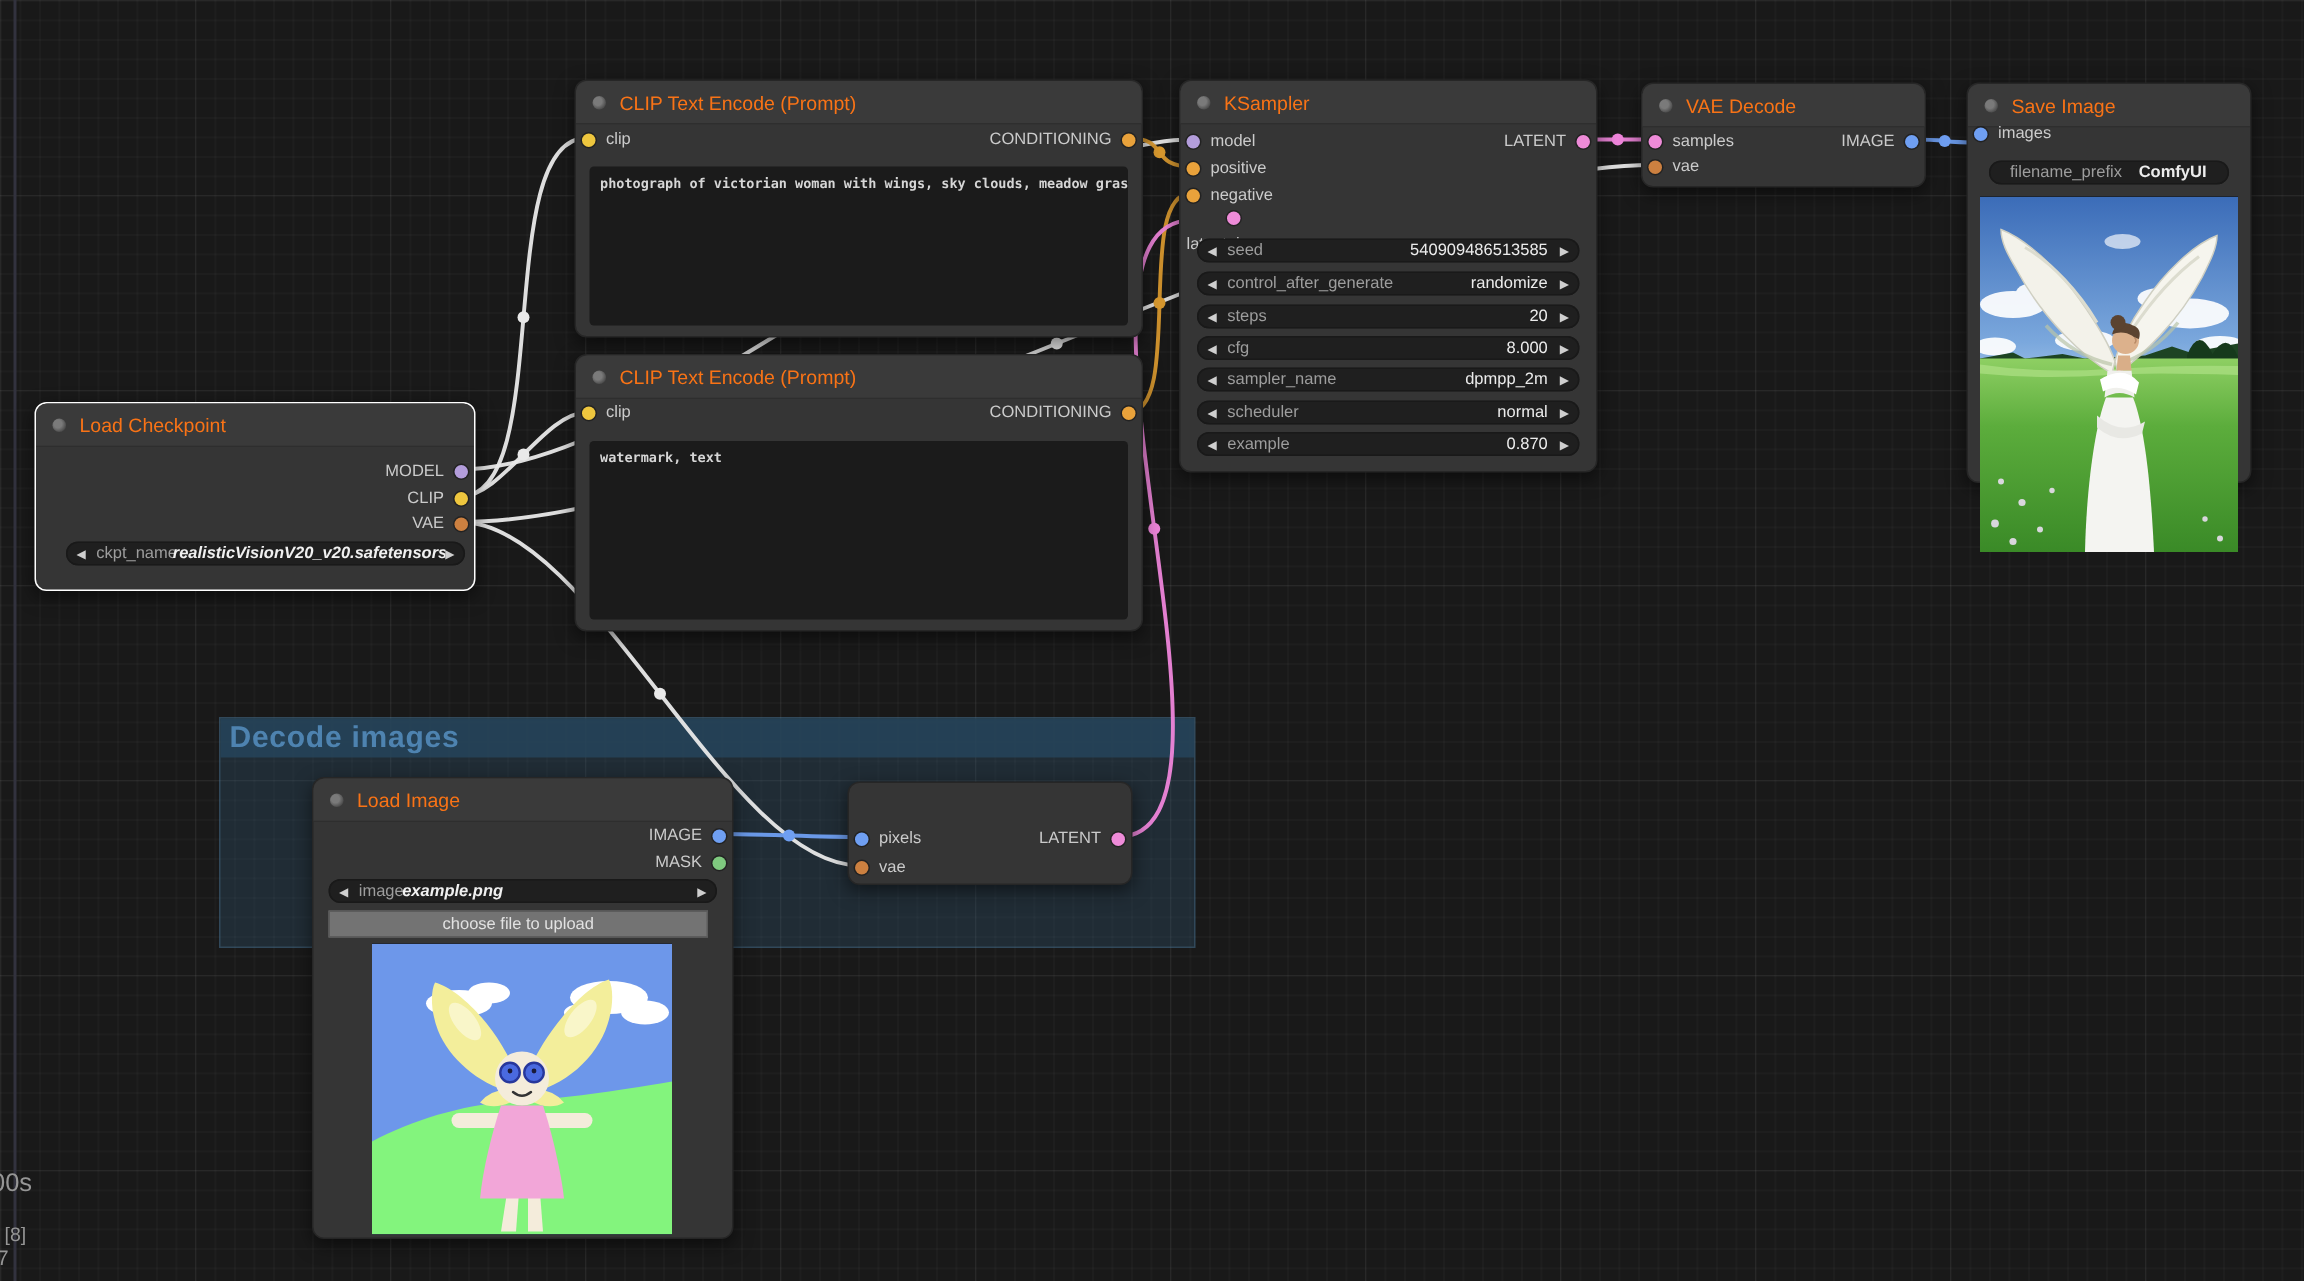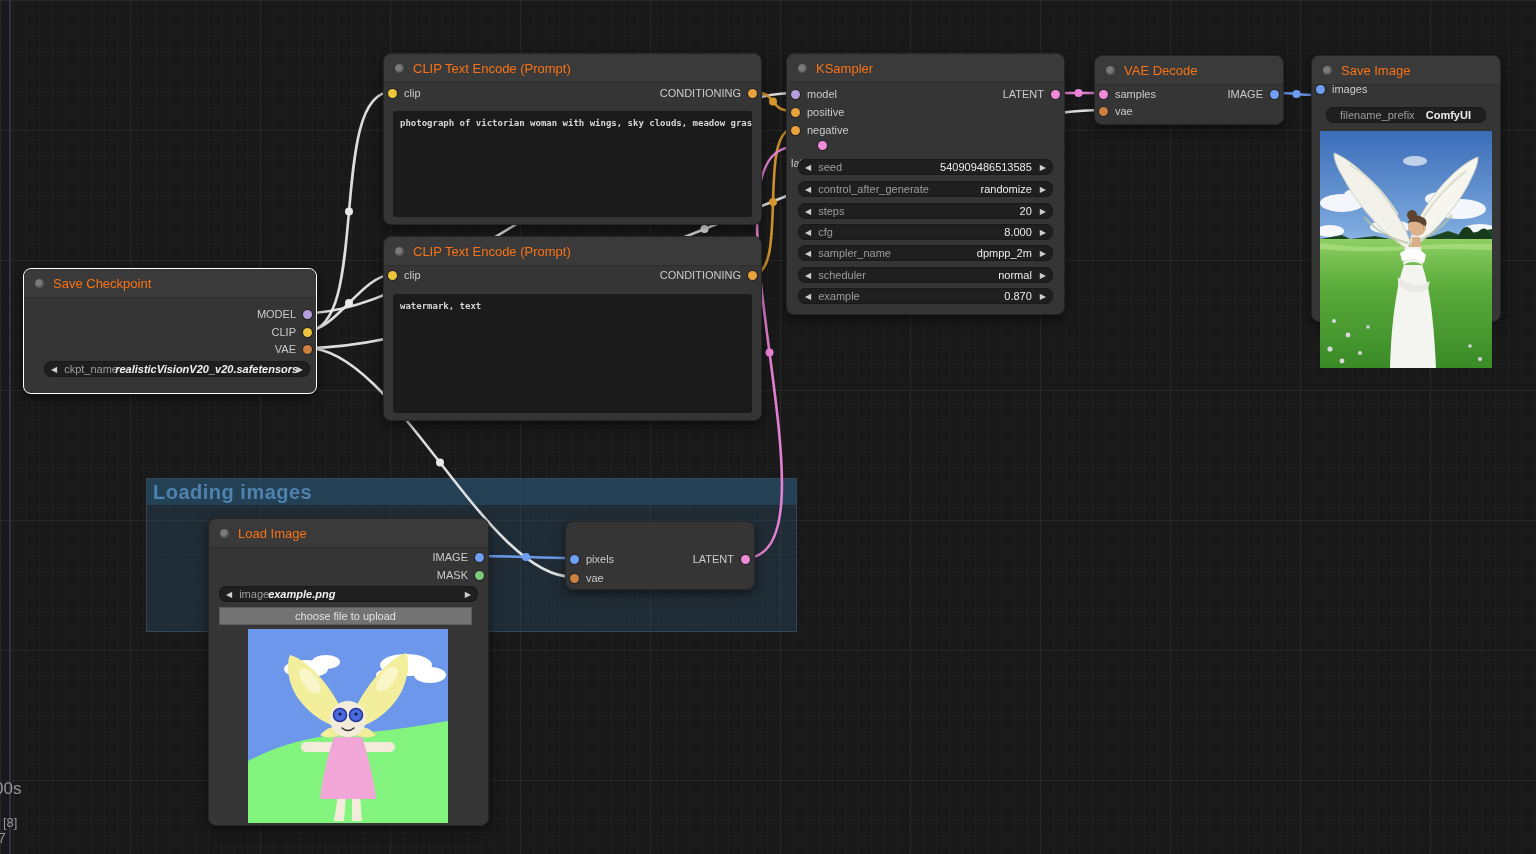--- a/index.html
+++ b/index.html
@@ -46,21 +46,21 @@
   .hud{position:absolute;z-index:4;color:#969696;}
 </style>
 </head>
 <body>
 
 <div id="canvas">
   <div id="vline"></div>
 
   <div class="group" style="left:146px;top:478px;width:649px;height:152px;">
     <div class="group-header">
-      <span class="group-title" style="color: rgb(78, 131, 176);">Loading images</span>
+      <span class="group-title" style="color: rgb(78, 131, 176);">Decode images</span>
     </div>
   </div>
 
   <svg id="wires" width="1536" height="854">
       <path d="M 307 313 C 440.59664105058926 313 660.4033589494107 93 794 93" stroke="#e9e9e9" stroke-width="2.6" fill="none" stroke-linecap="round" opacity="0.95"></path>
       <circle cx="550.5" cy="203" r="4" fill="#e9e9e9"></circle>
       <path d="M 307 331 C 370.33294956024076 331 327.66705043975924 92 391 92" stroke="#e9e9e9" stroke-width="2.6" fill="none" stroke-linecap="round" opacity="0.95"></path>
       <circle cx="349" cy="211.5" r="4" fill="#e9e9e9"></circle>
       <path d="M 307 331 C 335 331 363 275 391 275" stroke="#e9e9e9" stroke-width="2.6" fill="none" stroke-linecap="round" opacity="0.95"></path>
       <circle cx="349" cy="303" r="4" fill="#e9e9e9"></circle>
@@ -78,21 +78,21 @@
       <circle cx="1078.5" cy="93" r="4" fill="#ee85da"></circle>
       <path d="M 1274 93 C 1302 93 1291 95 1319 95" stroke="#6f9ff2" stroke-width="2.6" fill="none" stroke-linecap="round" opacity="0.95"></path>
       <circle cx="1296.5" cy="94" r="4" fill="#6f9ff2"></circle>
       <path d="M 479 556 C 507 556 545 558 573 558" stroke="#6f9ff2" stroke-width="2.6" fill="none" stroke-linecap="round" opacity="0.95"></path>
       <circle cx="526" cy="557" r="4" fill="#6f9ff2"></circle>
     </svg>
 
   <div class="node selected" style="left:23px;top:268px;width:292px;height:124px;">
     <div class="titlebar">
       <span class="tdot"></span>
-      <span class="title-text">Save Checkpoint</span>
+      <span class="title-text">Load Checkpoint</span>
     </div>
     <div class="slot out" style="top:38px;">
       <span class="sdot" style="background: rgb(179, 157, 219);"></span>
       <span>MODEL</span>
     </div>
     <div class="slot out" style="top:56px;">
       <span class="sdot" style="background: rgb(238, 198, 62);"></span>
       <span>CLIP</span>
     </div>
     <div class="slot out" style="top:73px;">

